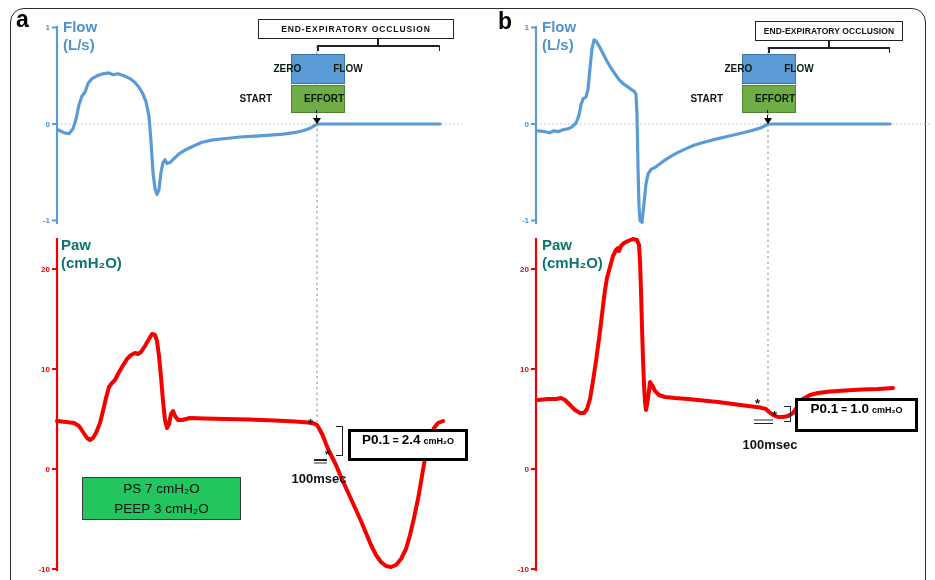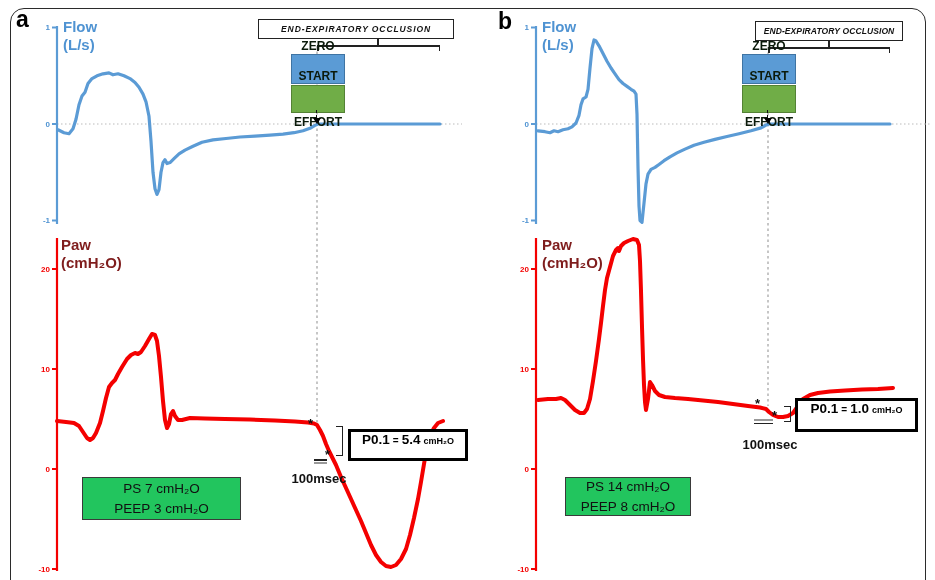--- a/index.html
+++ b/index.html
@@ -5,29 +5,29 @@
   html,body{margin:0;padding:0;background:#fff;}
   #canvas{position:relative;width:935px;height:580px;background:#fff;overflow:hidden;
           font-family:"Liberation Sans",sans-serif;}
   #frame{position:absolute;left:10px;top:8px;width:914px;height:600px;
          border:1.6px solid #2b2b2b;border-radius:14px;}
   #curves{position:absolute;left:0;top:0;}
   .anno{position:absolute;}
   .panel-letter{font-size:23px;font-weight:bold;color:#000;}
   .axis-title{font-size:15px;font-weight:bold;line-height:1.22;white-space:nowrap;}
   .flow-title{color:#4f93d2;}
-  .paw-title{color:#7f1d1d;}
+  .paw-title{color:#0f766e;}
   .occl-box{border:1.3px solid #222;background:#fff;display:flex;align-items:center;
-            justify-content:center;font-size:8.5px;font-weight:bold;color:#111;white-space:nowrap;font-style:italic;}
+            justify-content:center;font-size:8.5px;font-weight:bold;color:#111;white-space:nowrap;}
   .hline{position:absolute;background:#222;}
   .vline{position:absolute;background:#222;}
-  .flag{display:flex;flex-direction:column;align-items:center;justify-content:center;
-        font-size:12px;font-weight:bold;color:#103;line-height:1.2;text-align:center;color:#0b1a0b;gap:32px;}
+  .flag{display:flex;flex-direction:row;align-items:center;justify-content:center;
+        font-size:10px;font-weight:bold;color:#103;line-height:1.2;text-align:center;color:#0b1a0b;gap:32px;}
   .zero-flow{background:#5b9bd5;border:1px solid #3f74a3;}
-  .start-effort{background:#70ad47;border:1px solid #548235;}
+  .start-effort{background:#70ad47;border:1px solid #548235;justify-content:flex-end;}
   .arrow-stem{position:absolute;width:0;height:8px;border-left:1.6px dashed #111;}
   .arrow-head{position:absolute;width:0;height:0;border-left:4.5px solid transparent;
               border-right:4.5px solid transparent;border-top:6.5px solid #000;}
   .star{position:absolute;font-size:13px;font-weight:bold;color:#111;line-height:10px;}
   .p01-box{border:3px solid #000;background:#fff;display:flex;align-items:baseline;
            justify-content:center;gap:3px;white-space:nowrap;}
   .p01-name{font-size:13.5px;font-weight:bold;color:#000;}
   .p01-eq{font-size:10px;font-weight:bold;color:#000;}
   .p01-val{font-size:13.5px;font-weight:bold;color:#000;}
   .p01-unit{font-size:9px;font-weight:bold;color:#000;}
@@ -114,21 +114,21 @@
   <div class="star" style="left:308px;top:419px;">*</div>
   <div class="star" style="left:325px;top:450px;">*</div>
 
   <div class="vline" style="left:342px;top:426px;width:1.4px;height:30px;"></div>
   <div class="hline" style="left:336px;top:426px;width:7px;height:1.4px;"></div>
   <div class="hline" style="left:336px;top:454.6px;width:7px;height:1.4px;"></div>
 
   <div class="anno p01-box" style="left:348px;top:429px;width:114px;height:26px;">
     <span class="p01-name">P0.1</span>
     <span class="p01-eq">=</span>
-    <span class="p01-val">5.4</span>
+    <span class="p01-val">2.4</span>
     <span class="p01-unit">cmH₂O</span>
   </div>
 
   <div class="hline" style="left:314px;top:459px;width:13px;height:1.6px;"></div>
   <div class="hline" style="left:314px;top:462px;width:13px;height:2px;background:#999;"></div>
   <div class="anno time-label" style="left:283px;top:471px;width:72px;">100msec</div>
 
   <div class="anno settings-box" style="left:82px;top:477px;width:157px;height:41px;">
     <div>PS 7 cmH₂O</div>
     <div>PEEP 3 cmH₂O</div>
@@ -173,17 +173,13 @@
     <span class="p01-name">P0.1</span>
     <span class="p01-eq">=</span>
     <span class="p01-val">1.0</span>
     <span class="p01-unit">cmH₂O</span>
   </div>
 
   <div class="hline" style="left:754px;top:419px;width:19px;height:2px;background:#999;"></div>
   <div class="hline" style="left:754px;top:422.5px;width:19px;height:1.6px;"></div>
   <div class="anno time-label" style="left:734px;top:437px;width:72px;">100msec</div>
 
-  <div class="anno settings-box" style="left:565px;top:477px;width:124px;height:37px;">
-    <div>PS 14 cmH₂O</div>
-    <div>PEEP 8 cmH₂O</div>
-  </div>
 </div>
 
 </body></html>

